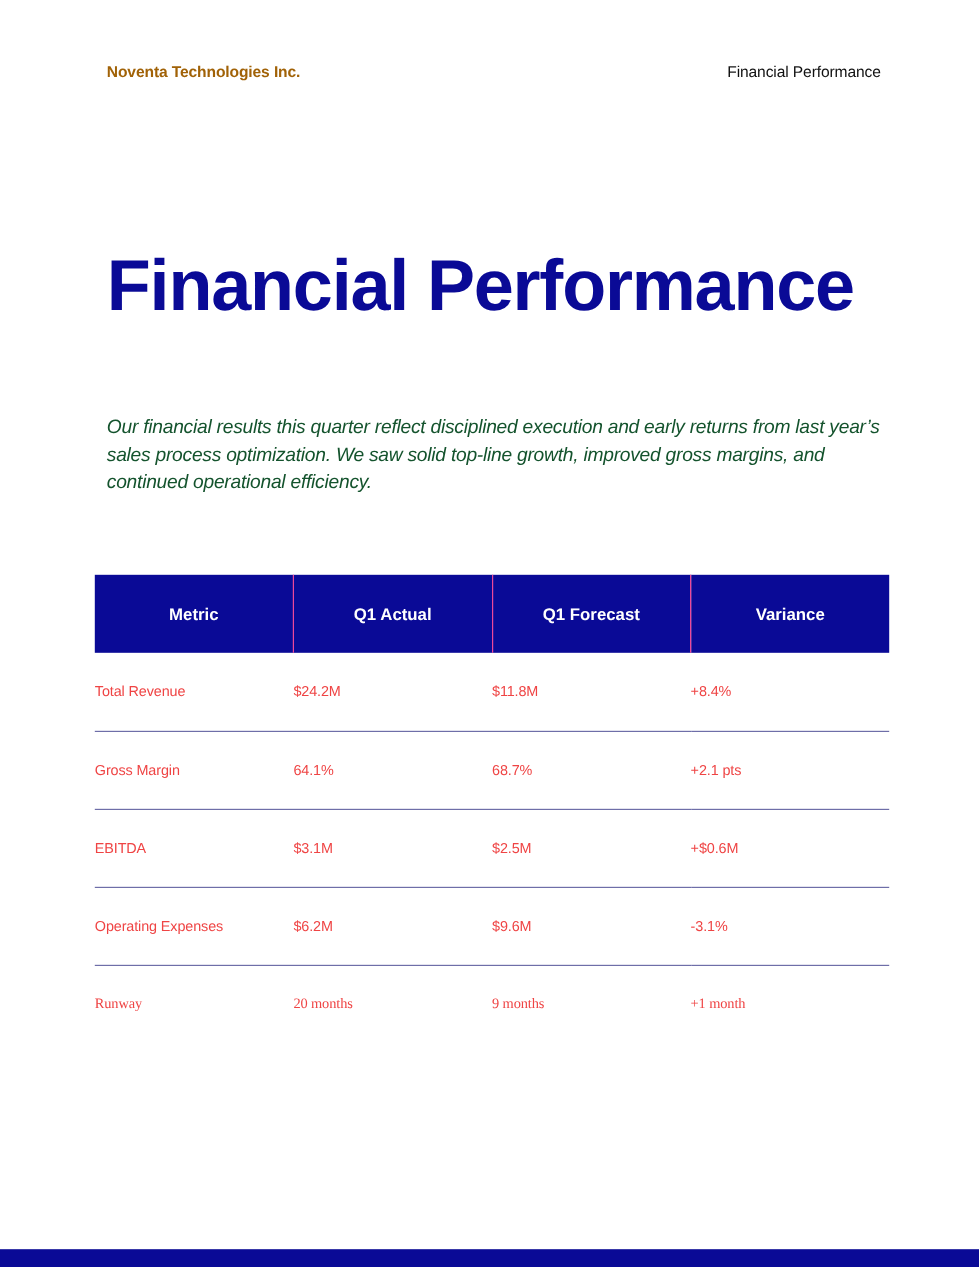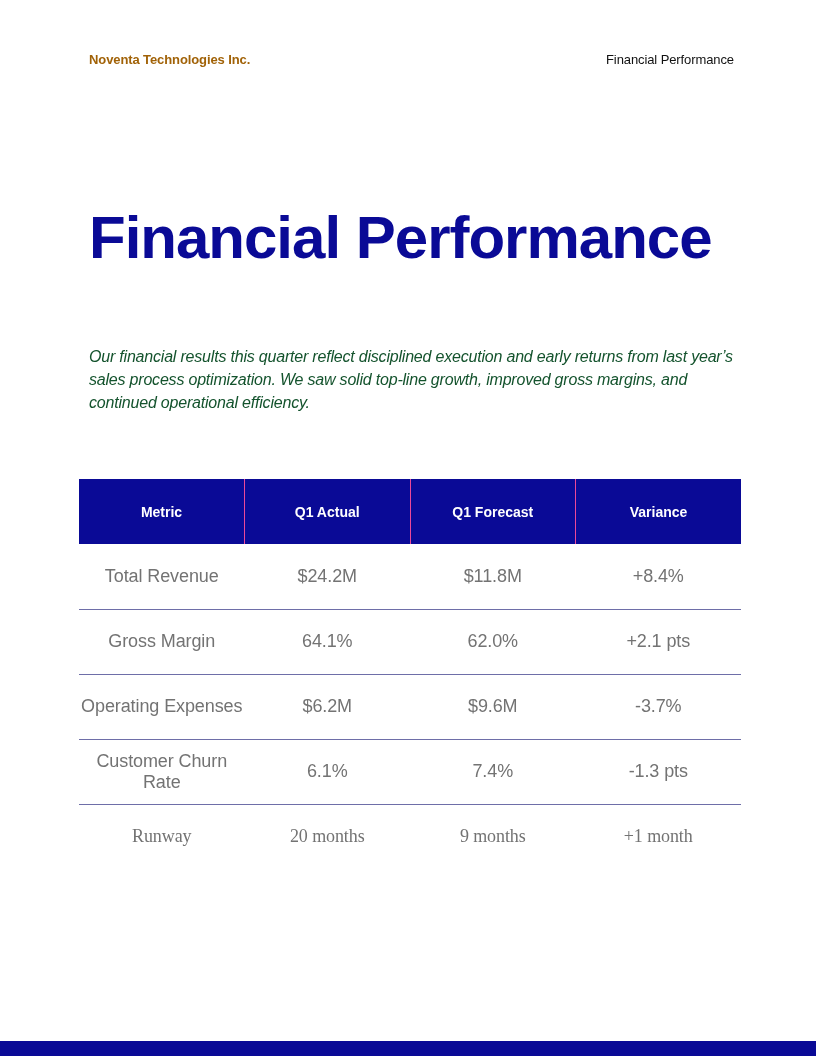--- a/index.html
+++ b/index.html
@@ -38,22 +38,22 @@
       width: 662px; border-collapse: collapse; table-layout: fixed;
     }
     thead tr { background: #0a0a96; }
     th {
       height: 65px; color: #ffffff; font-size: 14px; font-weight: bold;
       text-align: center; vertical-align: middle;
       border-left: 1px solid #ec4899;
     }
     th:first-child { border-left: none; }
     td {
-      height: 65px; text-align: center; vertical-align: middle;
-      font-size: 18px; color: #737373;
+      height: 65px; vertical-align: middle;
+      font-size: 12px; color: #ef4444;
       letter-spacing: -0.1px;
     }
     tbody tr { border-bottom: 1.5px solid #6e6ea8; }
     tbody tr:last-child { border-bottom: none; font-family: Liberation Serif, serif; }
 
     .bottom-bar {
       position: absolute; left: 0; top: 1041px; width: 816px; height: 15px;
       background: #0a0a96;
     }
   </style>
@@ -80,34 +80,34 @@
     <tbody>
       <tr>
         <td>Total Revenue</td>
         <td>$24.2M</td>
         <td>$11.8M</td>
         <td>+8.4%</td>
       </tr>
       <tr>
         <td>Gross Margin</td>
         <td>64.1%</td>
-        <td>62.0%</td>
+        <td>68.7%</td>
         <td>+2.1 pts</td>
+      </tr>
+      <tr>
+        <td>EBITDA</td>
+        <td>$3.1M</td>
+        <td>$2.5M</td>
+        <td>+$0.6M</td>
       </tr>
       <tr>
         <td>Operating Expenses</td>
         <td>$6.2M</td>
         <td>$9.6M</td>
-        <td>-3.7%</td>
-      </tr>
-      <tr>
-        <td>Customer Churn Rate</td>
-        <td>6.1%</td>
-        <td>7.4%</td>
-        <td>-1.3 pts</td>
+        <td>-3.1%</td>
       </tr>
       <tr>
         <td>Runway</td>
         <td>20 months</td>
         <td>9 months</td>
         <td>+1 month</td>
       </tr>
     </tbody>
   </table>
 </div>

